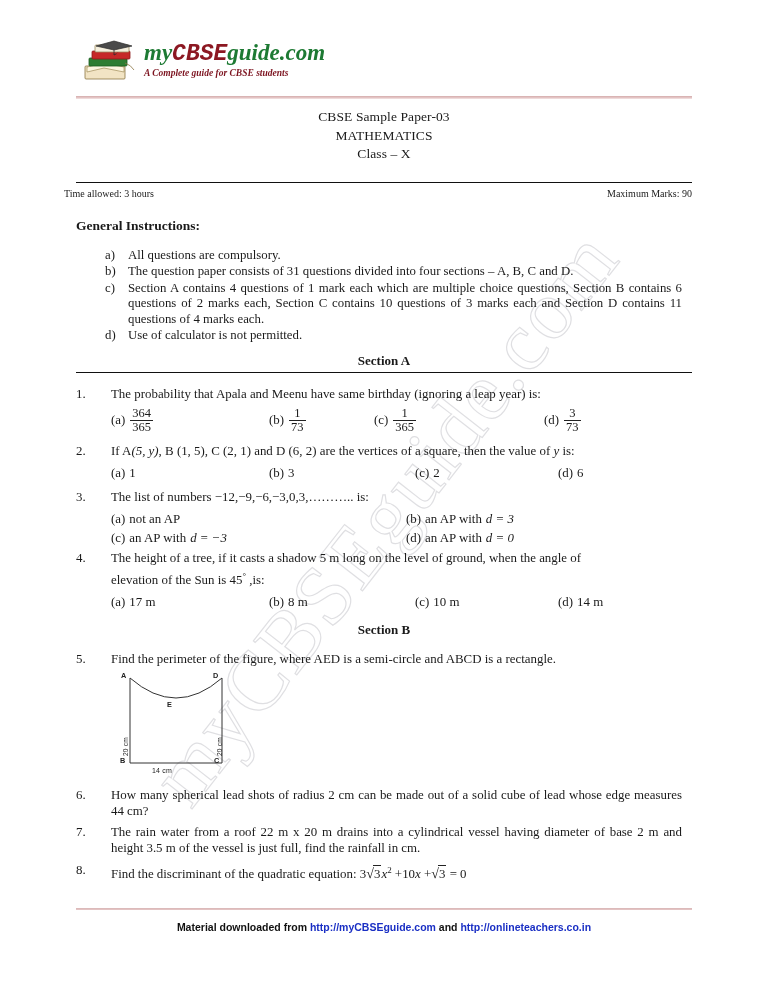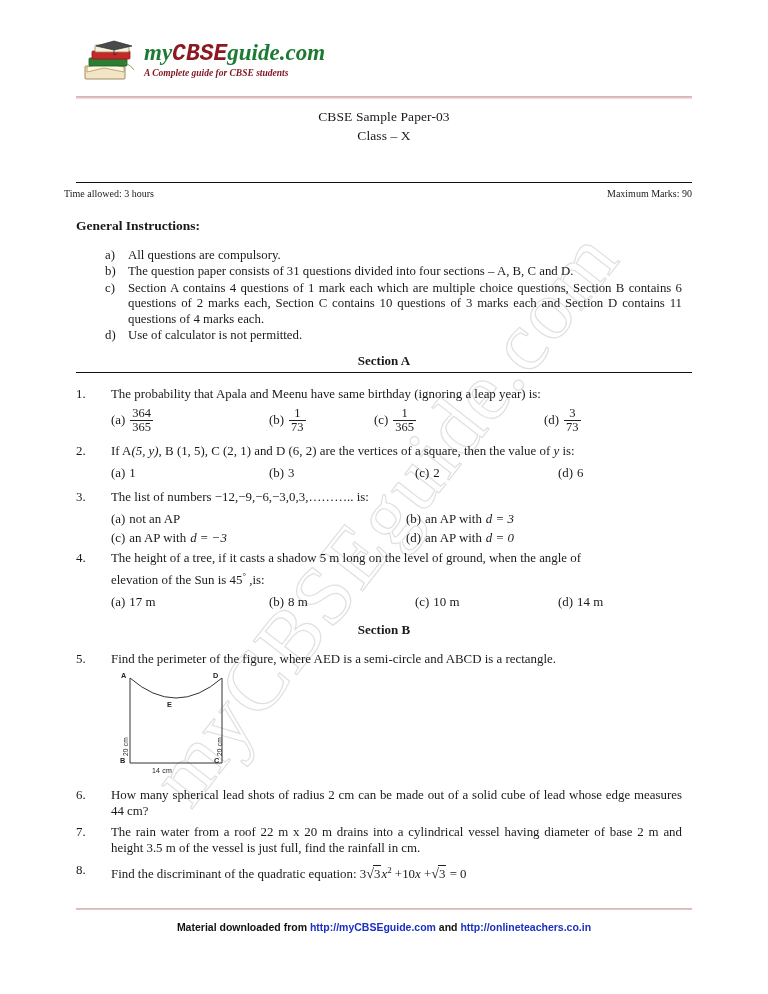--- a/index.html
+++ b/index.html
@@ -292,20 +292,21 @@
       <div class="logo-text">
         <div class="logo-title"><span class="lt-green">my</span><span class="lt-red">CBSE</span><span class="lt-green">guide.com</span></div>
         <div class="logo-tag">A Complete guide for CBSE students</div>
       </div>
     </div>
 
     <hr class="rule-pink">
 
     <div class="title-block">
       <div>CBSE Sample Paper-03</div>
+      <div>MATHEMATICS</div>
       <div>Class – X</div>
     </div>
 
     <hr class="rule-black r1">
 
     <div class="meta-row">
       <div>Time allowed: 3 hours</div>
       <div>Maximum Marks: 90</div>
     </div>
 

